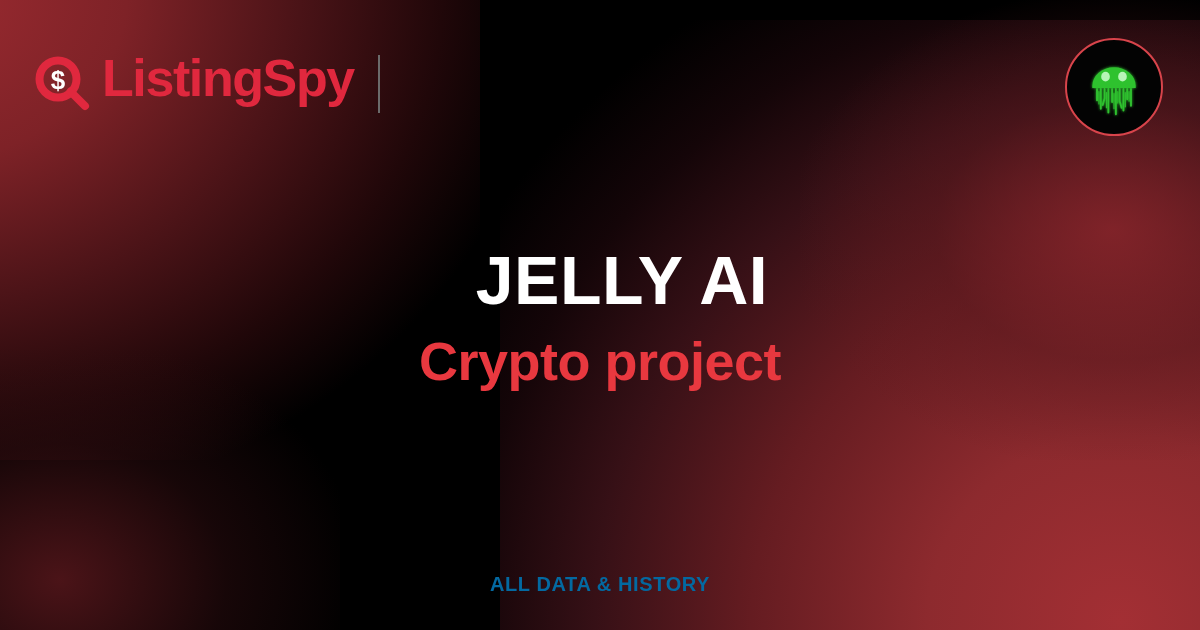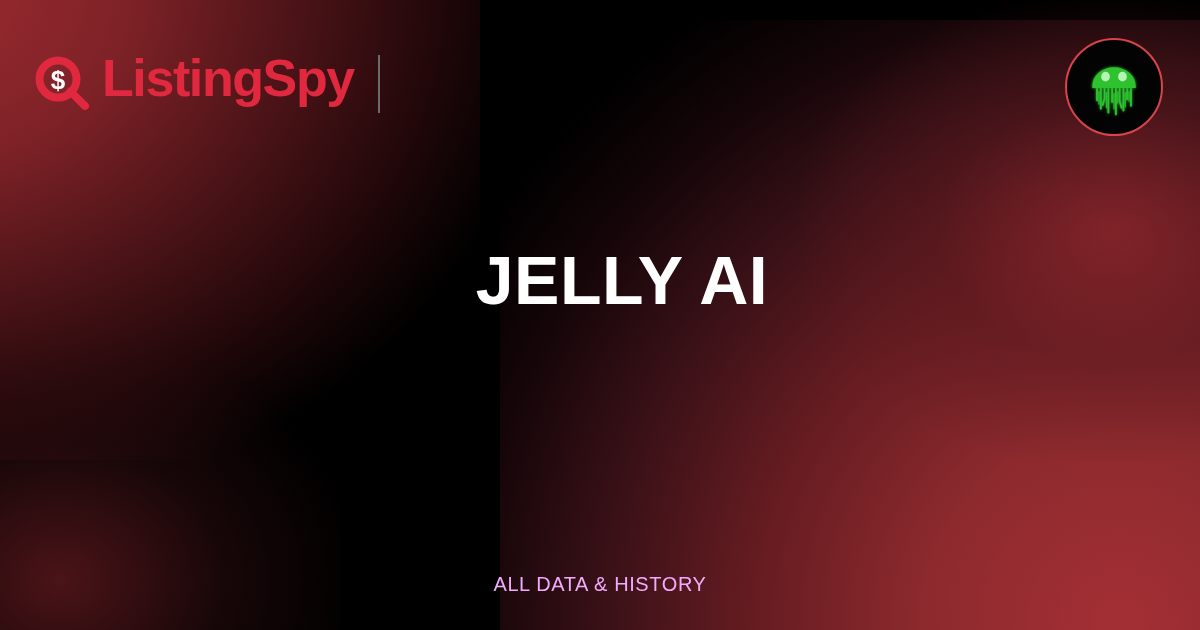--- a/index.html
+++ b/index.html
@@ -156,23 +156,23 @@
     margin: 18px 0 0 0;
   }
 
   
   .footer {
     position: absolute;
     left: 0;
     right: 0;
     bottom: 34px;
     text-align: center;
-    color: #f0abfc;
+    color: #0369a1;
     font-size: 20px;
-    font-weight: 400;
+    font-weight: 700;
     letter-spacing: 0.6px;
     z-index: 4;
   }
 </style>
 </head>
 <body>
 
 <div class="canvas">
 
   <div class="bg-layer">
@@ -234,17 +234,18 @@
             <path d="M47 41 L47 56"></path>
             <path d="M51 40 L51 50"></path>
           </g>
         </g>
       </svg>
     </span>
   </div>
 
   <div class="center">
     <h1 class="token-name">JELLY AI</h1>
+    <h2 class="token-kind">Crypto project</h2>
   </div>
 
   <div class="footer">ALL DATA &amp; HISTORY</div>
 
 </div>
 
 </body></html>

